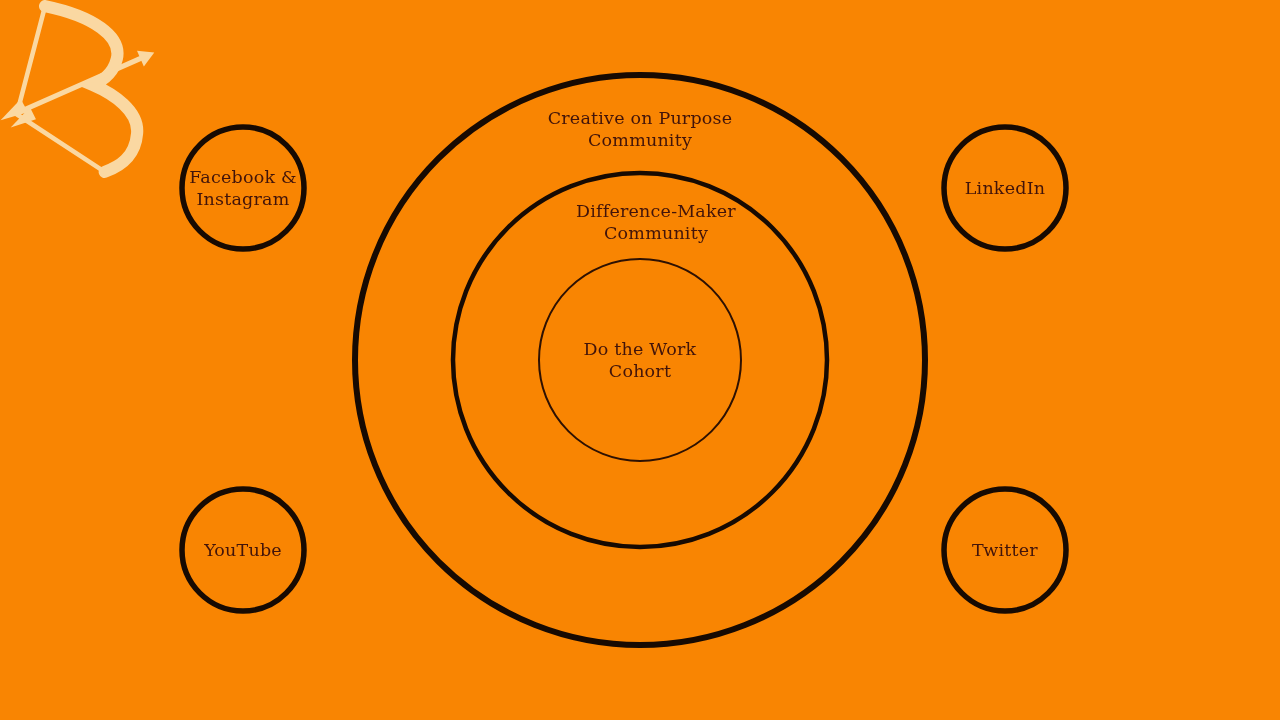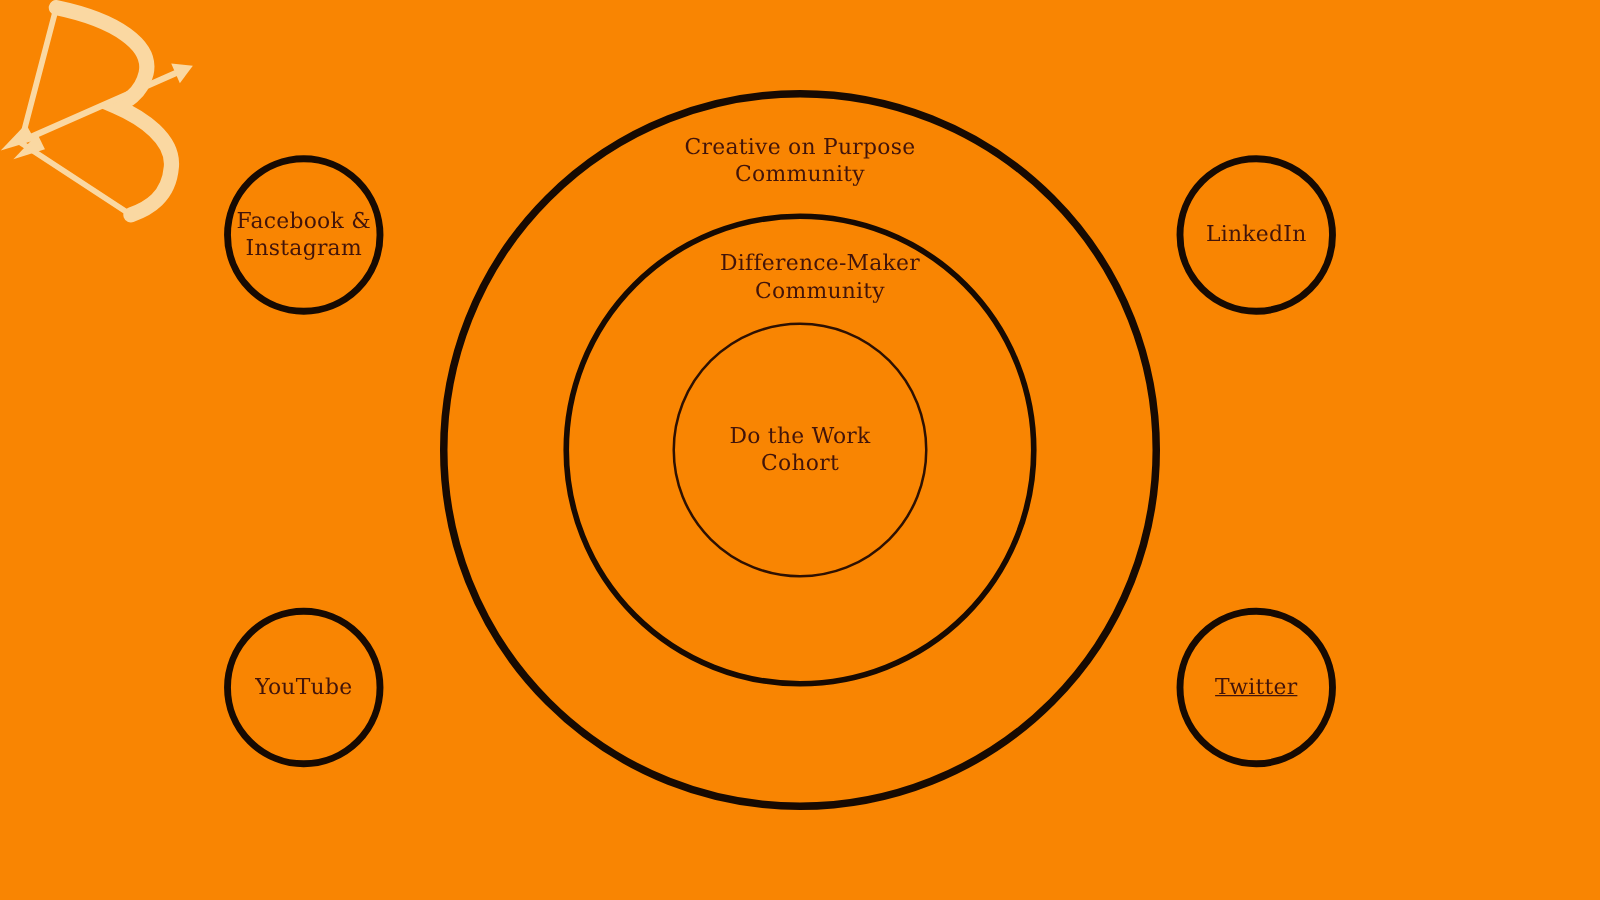--- a/index.html
+++ b/index.html
@@ -77,17 +77,17 @@
   </div>
 
   <div class="label" style="left:1005px;top:188px;">
     <span>LinkedIn</span>
   </div>
 
   <div class="label" style="left:243px;top:550px;text-align:center;">
     <span>YouTube</span>
   </div>
 
-  <div class="label" style="left:1005px;top:550px;text-decoration:underline;">
+  <div class="label" style="left:1005px;top:550px;">
     <span>Twitter</span>
   </div>
 
 </div>
 
 </body></html>

